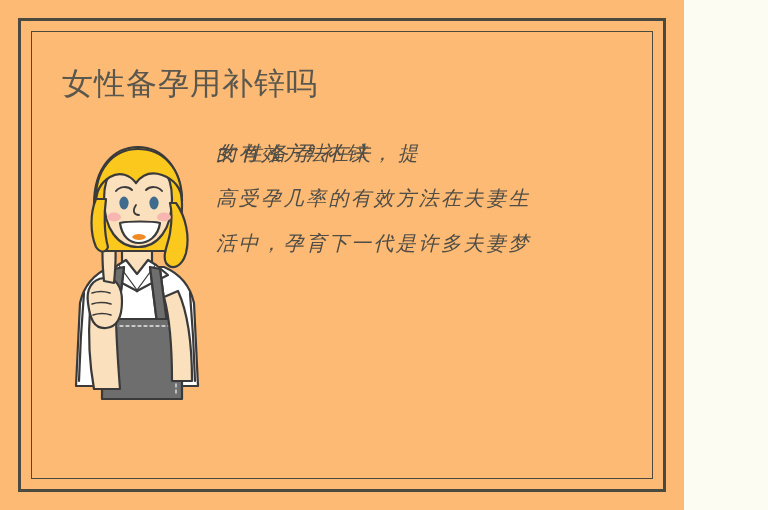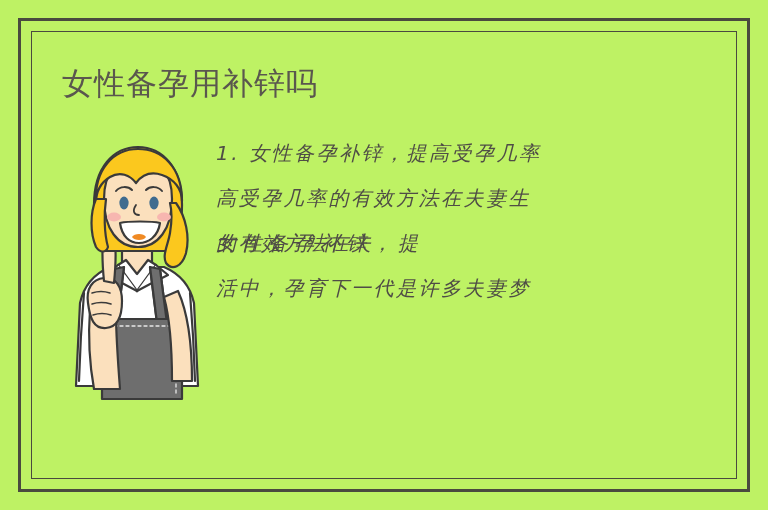--- a/index.html
+++ b/index.html
@@ -10,23 +10,23 @@
   body {
     width: 768px;
     height: 510px;
     background: #fcfcf3;
     font-family: "DejaVu Sans", "Liberation Sans", sans-serif;
     overflow: hidden;
   }
 
   .page {
     position: relative;
-    width: 768px;
+    width: 684px;
     height: 510px;
-    background: #bef264;
+    background: #fdba74;
     box-sizing: border-box;
   }
 
   
   .frame-outer {
     position: absolute;
     left: 18px;
     top: 18px;
     right: 18px;
     bottom: 18px;
@@ -205,29 +205,28 @@
 
             <path d="M54 82 C62 80 86 80 94 82 C92 96 82 102 73 102
                      C64 102 56 96 54 82 Z" fill="#ffffff"></path>
             <path d="M66 96 C68 92 78 92 80 96 C78 100 68 100 66 96 Z" fill="#f08a24" stroke="none"></path>
           </g>
         </svg>
       </div>
 
       <div class="article">
 
-        <div class="art-line">1. 女性备孕补锌，提高受孕几率</div>
-
-        <div class="art-line">高受孕几率的有效方法在夫妻生</div>
 
         <div class="art-line overlap">
           <span class="lay lay-a">的有效方法在夫</span>
           <span class="lay lay-b">女性备孕补锌，提</span>
         </div>
 
+        <div class="art-line">高受孕几率的有效方法在夫妻生</div>
+
         <div class="art-line">活中，孕育下一代是许多夫妻梦</div>
 
 
       </div>
 
     </div>
   </div>
 </div>
 
 </body></html>

